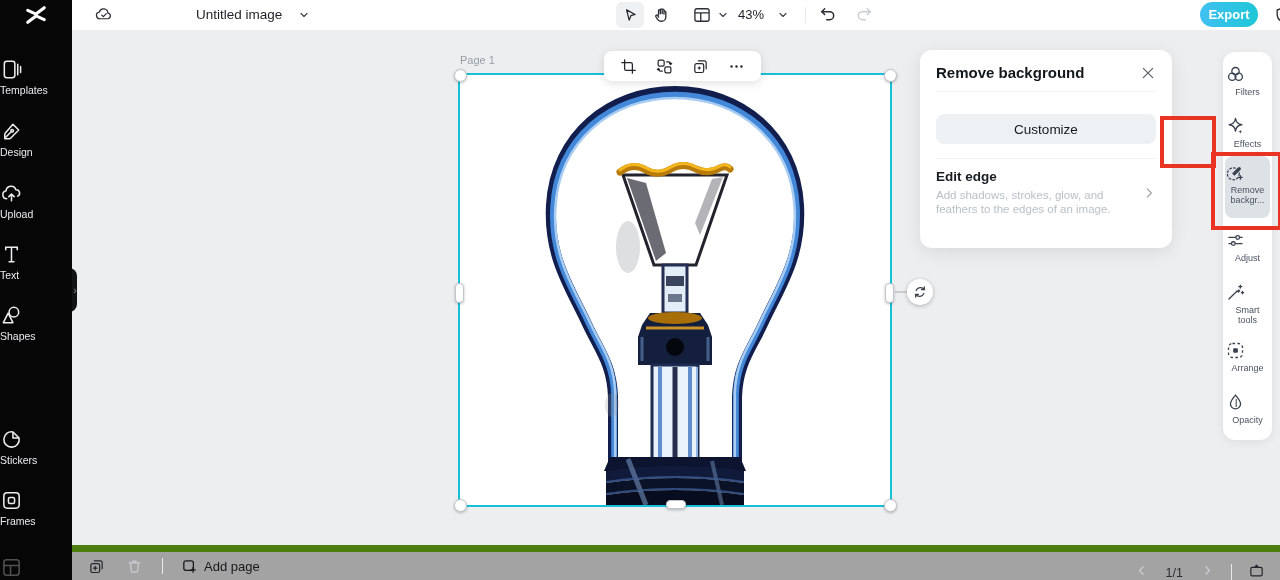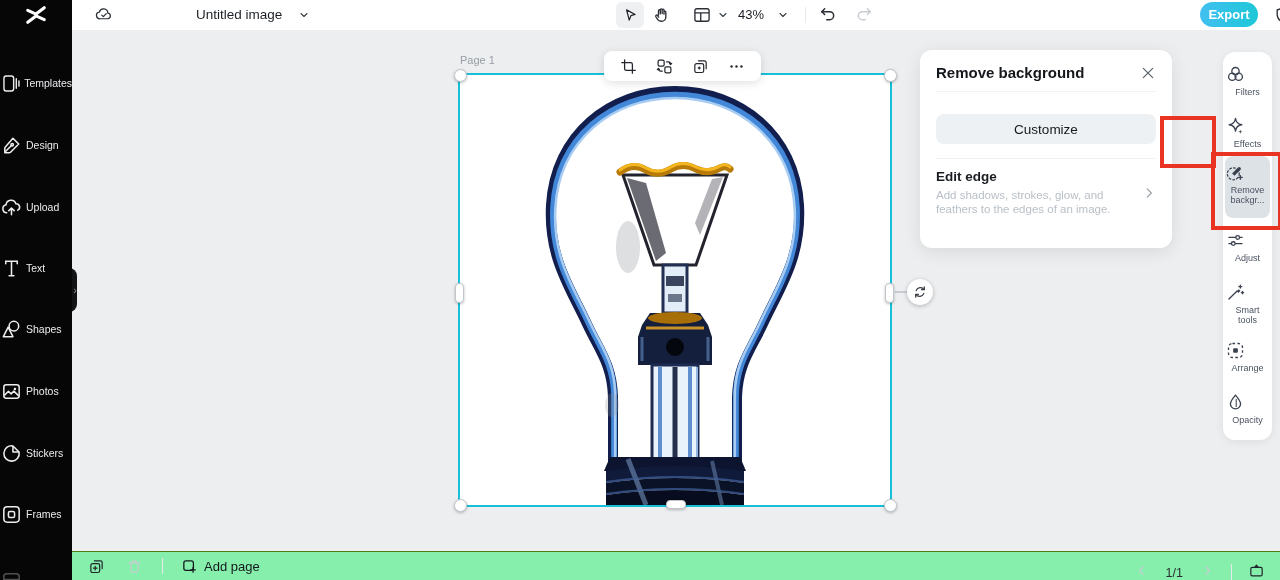--- a/index.html
+++ b/index.html
@@ -18,22 +18,22 @@
   .chev{position:absolute;width:12px;height:12px;color:#3a4048}
   #zoom-label{position:absolute;left:666px;top:0;height:30px;line-height:30px;font-size:13px;color:#1c2026}
   .tb-sep{position:absolute;left:733px;top:7px;width:1px;height:16px;background:#e7e9eb}
   #export-btn{position:absolute;left:1128px;top:2px;width:58px;height:25px;border-radius:13px;
        background:linear-gradient(90deg,#41c0f1,#1ec7d7);color:#fff;font-size:13px;font-weight:700;
        display:flex;align-items:center;justify-content:center;cursor:pointer;border:none}
 
   
   #sidebar{position:absolute;left:0;top:0;width:72px;height:580px;background:#060607;z-index:50}
   #logo{position:absolute;left:0;top:0;width:72px;height:30px;display:flex;align-items:center;justify-content:center}
-  .sb-item{position:absolute;left:0;width:72px;height:50px;display:flex;flex-direction:row;
-       align-items:center;gap:3px;cursor:pointer}
+  .sb-item{position:absolute;left:0;width:72px;height:50px;display:flex;flex-direction:column;
+       align-items:flex-start;gap:3px;cursor:pointer}
   .sb-item .lbl{font-size:10.5px;color:#ebecee}
   #collapse-tab{position:absolute;left:64px;top:268px;width:13px;height:44px;background:#121315;
        border-radius:0 8px 8px 0;z-index:49;color:#8b9096;display:flex;align-items:center;
        justify-content:flex-end;font-size:11px;cursor:pointer}
   .sb-faint{opacity:.32}
 
   
   #page-label{position:absolute;left:460px;top:54px;font-size:11px;color:#979da3}
   #page{position:absolute;left:460px;top:75px;width:430px;height:430px;background:#fff;overflow:hidden}
   #sel-border{position:absolute;left:458px;top:73px;width:430px;height:430px;border:2px solid #17bfd7;
@@ -72,22 +72,22 @@
 
   
   #tool-strip{position:absolute;left:1223px;top:52px;width:49px;height:388px;background:#fff;border-radius:12px;
        box-shadow:0 2px 10px rgba(0,0,0,.07);z-index:30}
   .ts-item{position:absolute;left:2px;width:45px;display:flex;flex-direction:column;
        gap:2px;cursor:pointer;color:#39414f;padding-top:6px;box-sizing:border-box;border-radius:8px}
   .ts-item .lbl{font-size:9px;color:#4a5260;text-align:center;line-height:10px}
   .ts-item.sel{background:#dde2e7}
 
   
-  #bottombar{position:absolute;left:72px;right:0;bottom:0;height:28px;background:#86efac;z-index:40;
-       border-top:1px solid #4d7c0f}
+  #bottombar{position:absolute;left:72px;right:0;bottom:0;height:28px;background:#a3a3a3;z-index:40;
+       border-top:7px solid #4d7c0f}
   #bb-left{position:absolute;left:14px;top:0;height:28px;display:flex;align-items:center;gap:18px}
   #bb-right{position:absolute;right:14px;top:0;height:28px;display:flex;align-items:flex-end;gap:14px}
   .bb-btn{width:20px;height:20px;display:flex;align-items:center;justify-content:center;cursor:pointer;color:#22262b}
   .bb-sep{width:1px;height:16px;background:#e7e9eb}
   #add-page{display:flex;align-items:center;gap:6px;cursor:pointer}
   #add-page span{font-size:13px;font-weight:500;color:#16191d}
   #page-ind{font-size:12.5px;color:#2a2e33}
   .dis{color:#c9cdd2}
 
   
@@ -133,28 +133,20 @@
       <path d="M6 7 V4.5 h12 V7 M12 4.5 V19.5 M9.5 19.5 h5"></path>
     </svg>
     <span class="lbl">Text</span>
   </div>
   <div class="sb-item" style="top:304px">
     <svg width="23" height="23" viewBox="0 0 24 24" fill="none" stroke="#ededee" stroke-width="1.6" stroke-linejoin="round">
       <circle cx="14.5" cy="8.5" r="5"></circle>
         <path d="M8.5 9.5 L13.5 19.5 H3.5 Z"></path>
     </svg>
     <span class="lbl">Shapes</span>
-  </div>
-  <div class="sb-item" style="top:366px">
-    <svg width="23" height="23" viewBox="0 0 24 24" fill="none" stroke="#ededee" stroke-width="1.6" stroke-linejoin="round">
-      <rect x="4" y="5" width="16" height="14" rx="2.5"></rect>
-      <circle cx="15.6" cy="9.4" r="1.3" fill="#ededee" stroke="none"></circle>
-      <path d="M4.5 16 l4.3-4.3 2.8 2.8 2.9-2.9 5 5"></path>
-    </svg>
-    <span class="lbl">Photos</span>
   </div>
   <div class="sb-item" style="top:428px">
     <svg width="23" height="23" viewBox="0 0 24 24" fill="none" stroke="#ededee" stroke-width="1.6" stroke-linejoin="round">
       <path d="M13.5 4.1 A8 8 0 1 0 19.9 10.5 L13.5 4.1 Z"></path>
         <path d="M13.5 4.1 V10.5 H19.9"></path>
     </svg>
     <span class="lbl">Stickers</span>
   </div>
   <div class="sb-item" style="top:489px">
     <svg width="23" height="23" viewBox="0 0 24 24" fill="none" stroke="#ededee" stroke-width="1.6">

